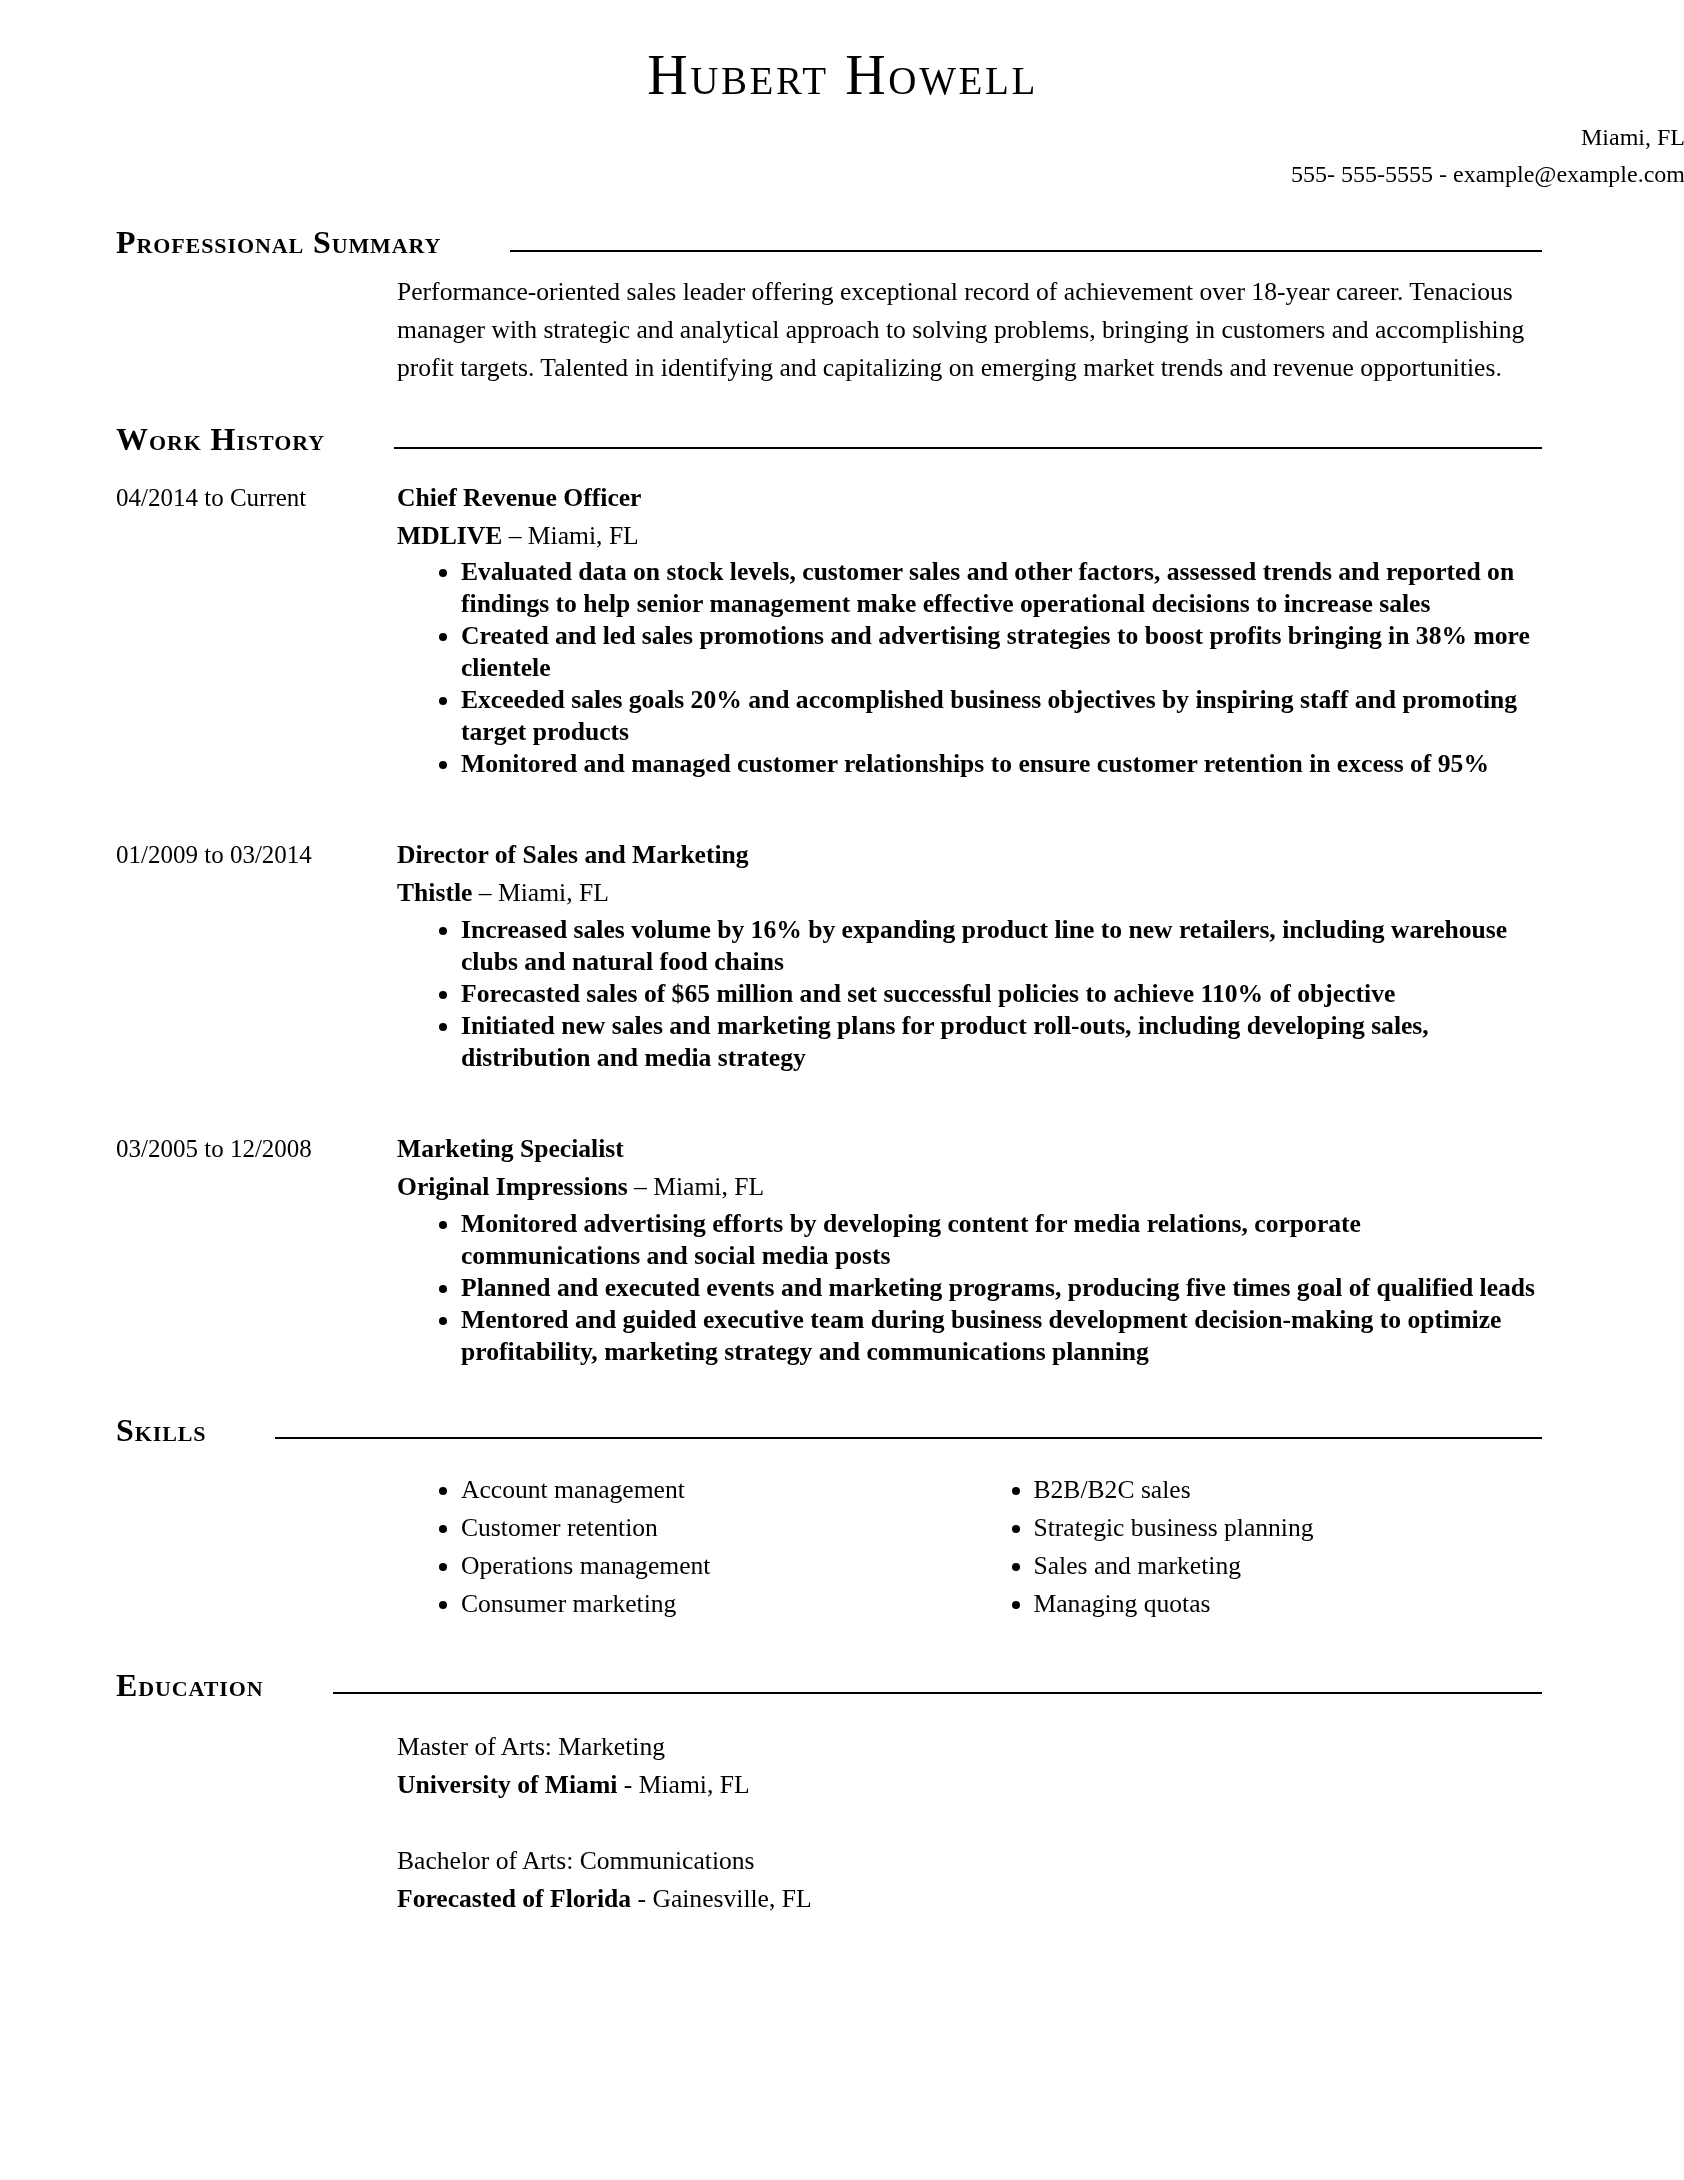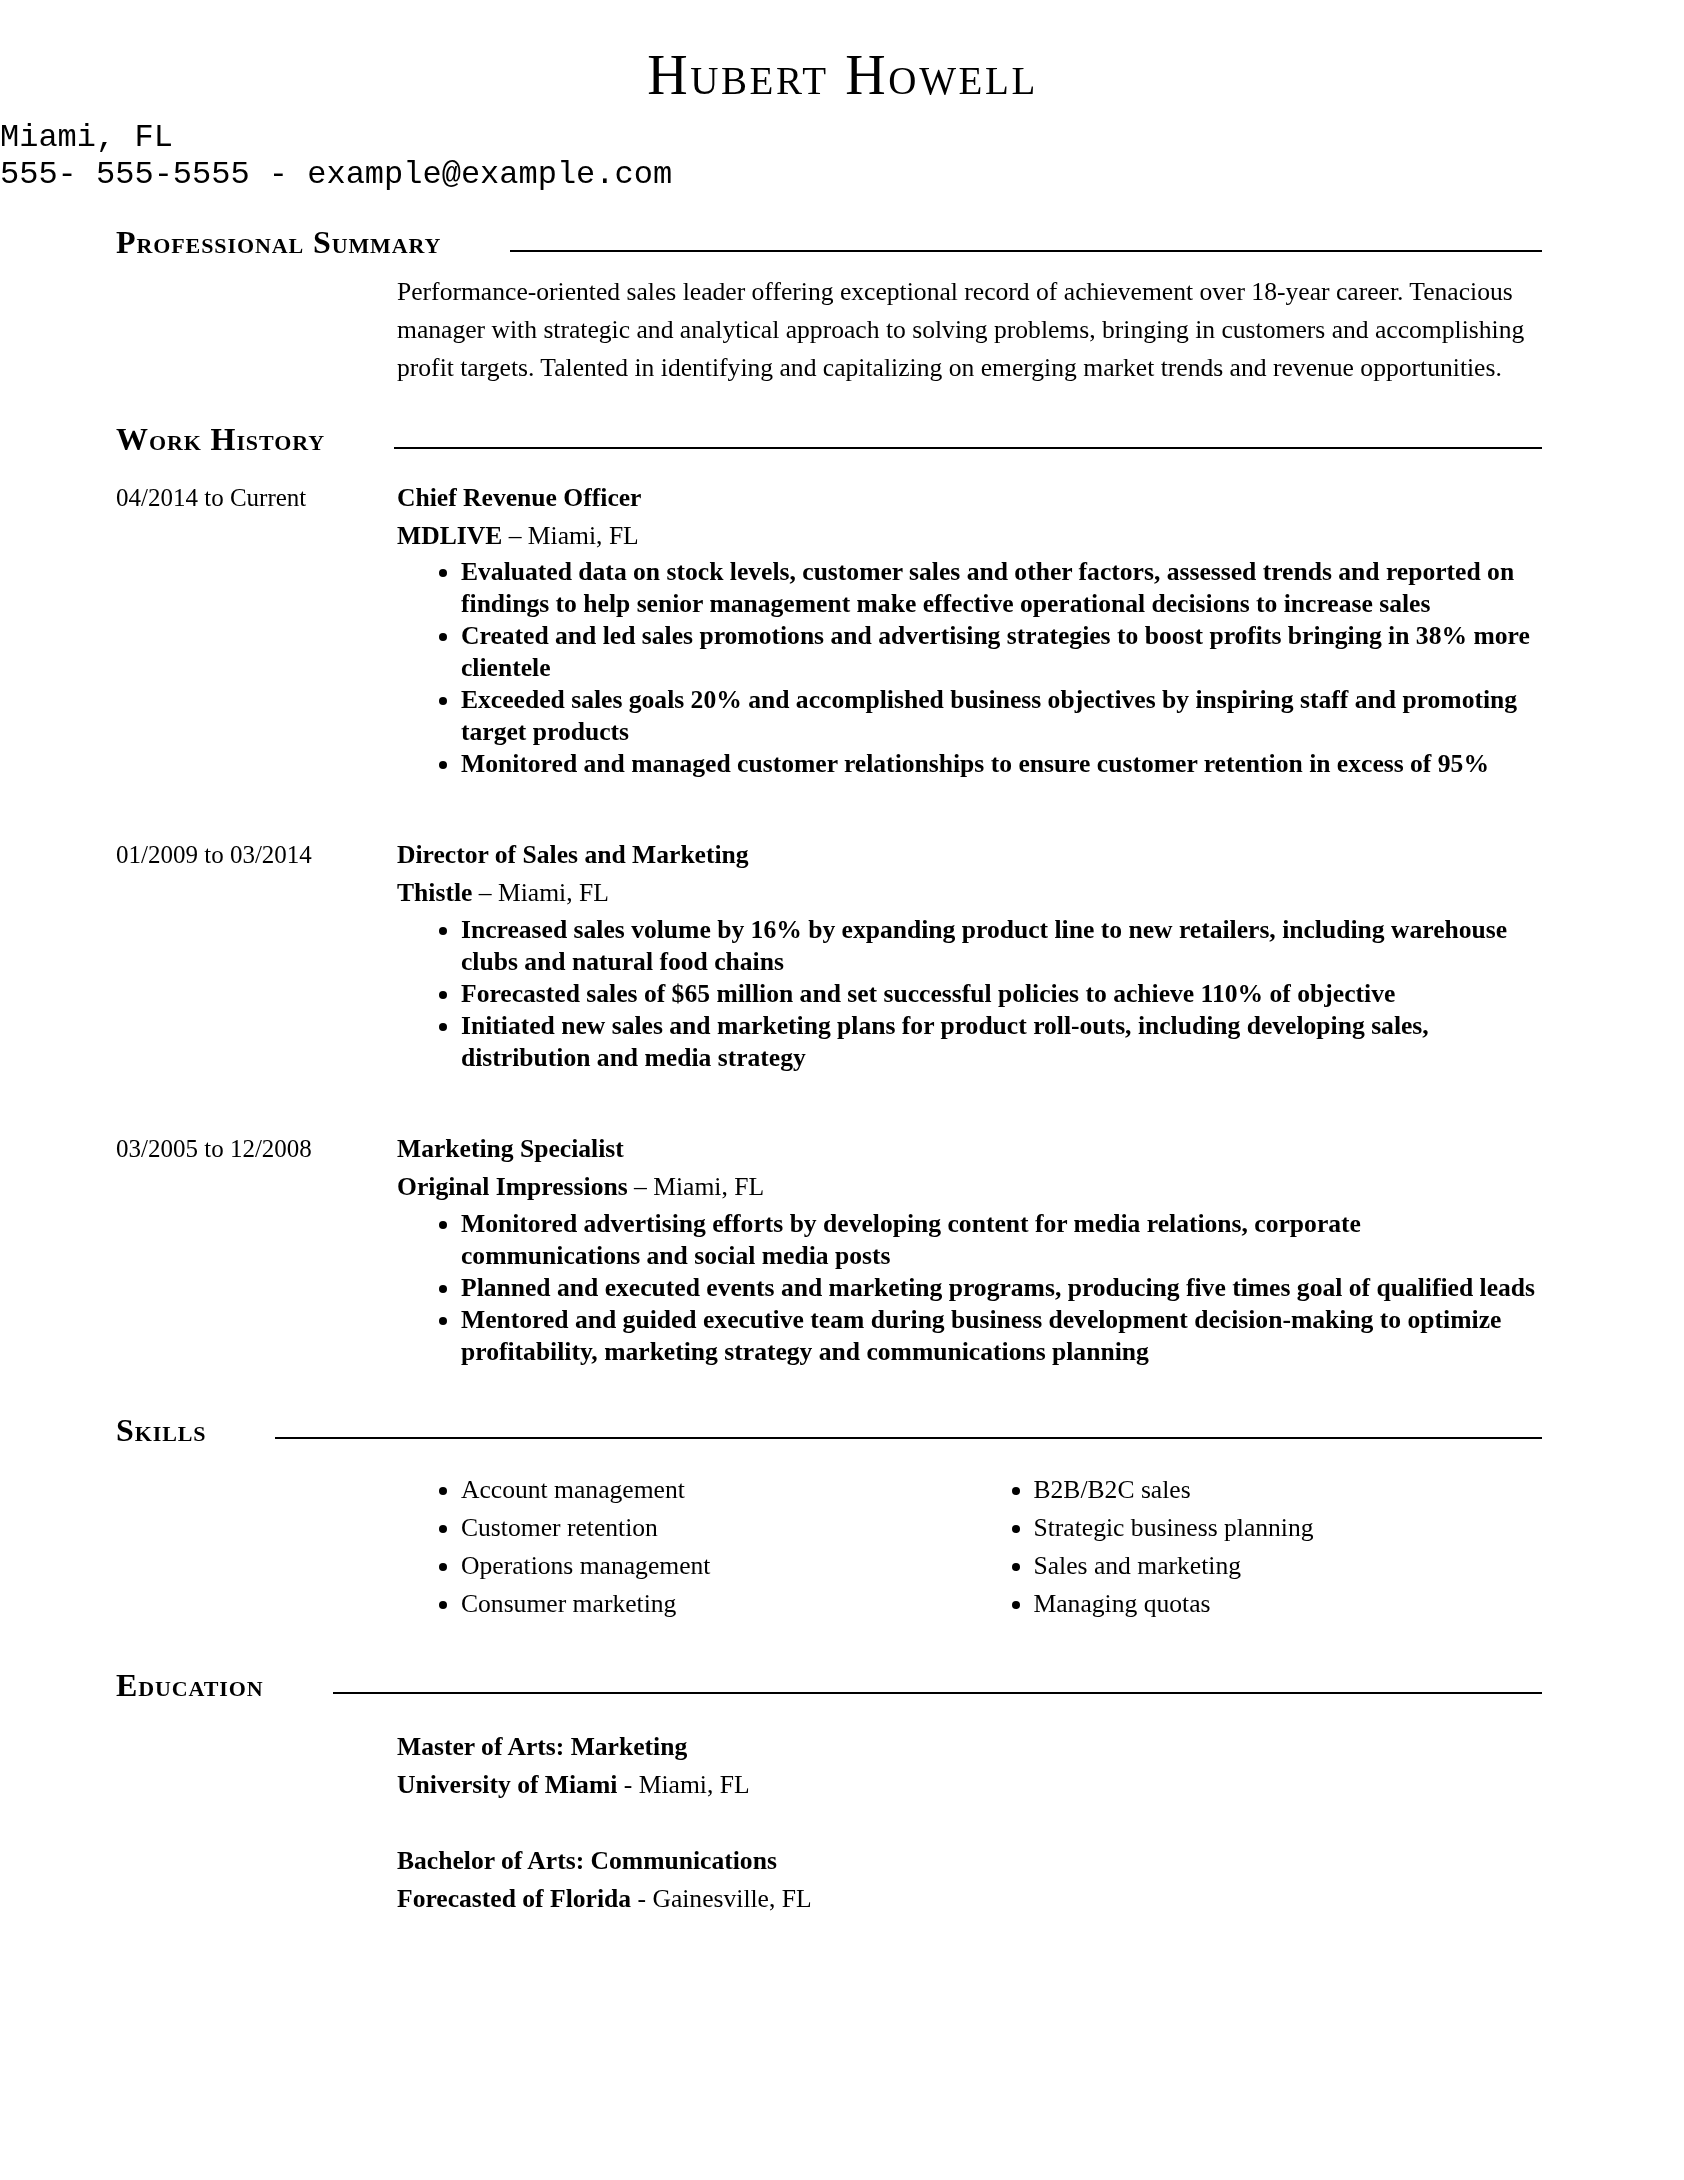--- a/index.html
+++ b/index.html
@@ -19,24 +19,23 @@
   
   .name {
     text-align: center;
     font-variant: small-caps;
     font-weight: normal;
     font-size: 56px;
     letter-spacing: 2.6px;
     line-height: 1.15;
   }
   .contact-line {
-    text-align: left;
-    font-size: 32px;
+    text-align: right;
+    font-size: 24px;
     line-height: 37px;
-    font-family: Liberation Mono, monospace;
   }
   .contact-line.location { margin-top: 12px; }
 
   
   .section-head {
     display: flex;
     align-items: center;
     margin: 0 143px 0 116px;
     gap: 47px;
   }
@@ -110,21 +109,21 @@
   }
 
   
   .section-education { margin-top: 44px; }
   .education-list {
     margin: 24px 143px 0 397px;
     font-size: 25.6px;
     line-height: 38px;
   }
   .edu-entry + .edu-entry { margin-top: 38px; }
-  .edu-degree { font-weight: bold; }
+  .edu-degree { font-weight: normal; }
   .edu-school { font-weight: bold; }
 </style>
 </head>
 <body>
 
 <div class="page">
 
   <header>
     <h1 class="name">Hubert Howell</h1>
     <div class="contact-line location">Miami, FL</div>

